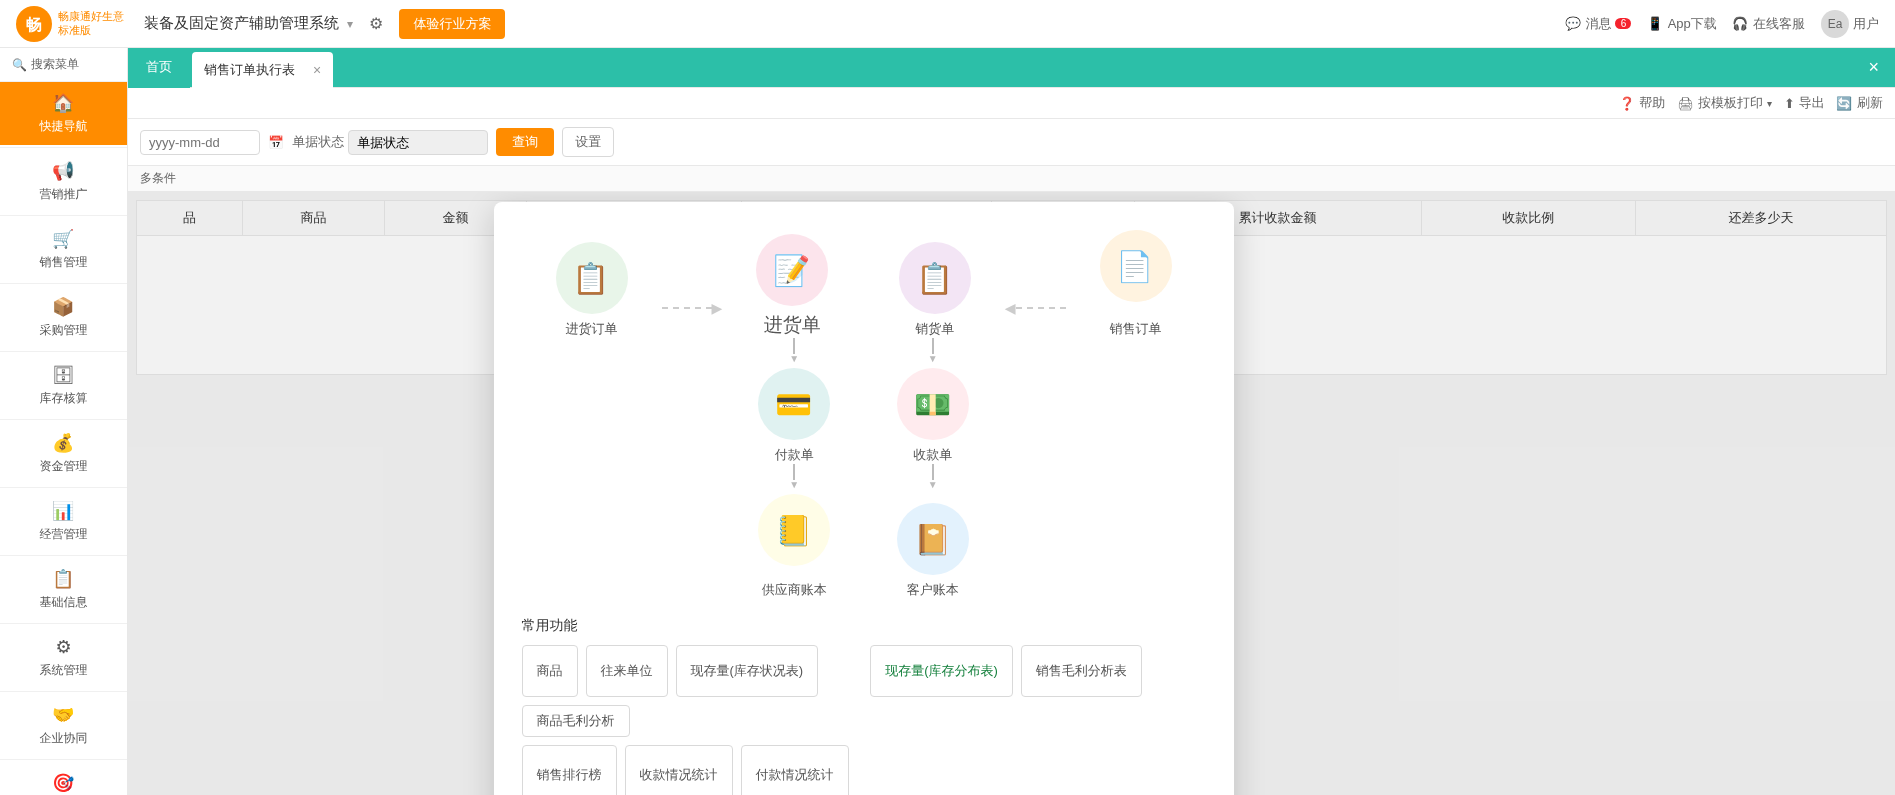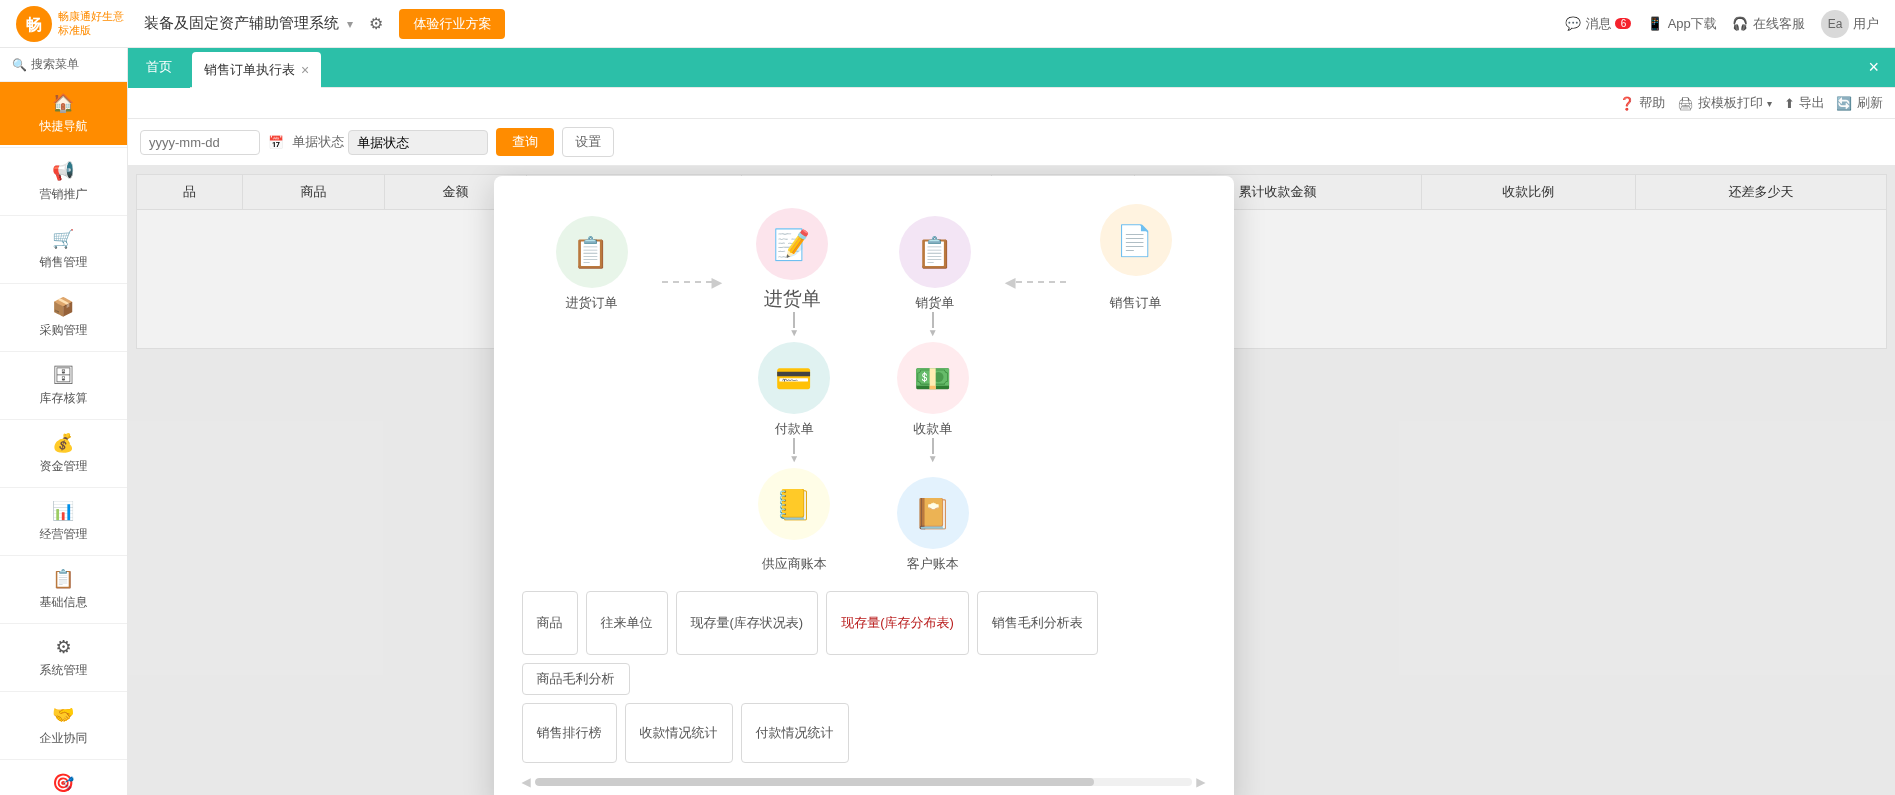--- a/index.html
+++ b/index.html
@@ -181,21 +181,21 @@
           <div class="sidebar-item">
             <span class="icon">🎯</span>
           </div>
         </div>
     </div>
 
     <div class="content-area">
 
       <div class="tab-bar" style="background:#2cbfa8; display:flex; align-items:center;">
         <div class="tab-home" style="color:#fff;padding:0 18px;height:40px;display:flex;align-items:center;font-size:13px;cursor:pointer;">首页</div>
-        <div class="tab-item-teal" style="background:#fff;color:#333;padding:0 12px;height:36px;display:flex;align-items:center;gap:6px;font-size:13px;cursor:pointer;border-radius:4px 4px 0 0;margin-left:2px;margin-top:4px;">
+        <div class="tab-item-teal" style="background:#fff;color:#333;padding:0 12px;height:36px;display:flex;align-items:center;gap:18px;font-size:13px;cursor:pointer;border-radius:4px 4px 0 0;margin-left:2px;margin-top:4px;">
           <span>销售订单执行表</span>
           <span style="color:#999;font-size:14px;">×</span>
         </div>
         <div style="flex:1"></div>
         <span style="color:#fff;font-size:18px;margin-right:16px;cursor:pointer;">×</span>
       </div>
 
       <div class="content-toolbar" style="background:#fff;padding:6px 12px;display:flex;align-items:center;justify-content:flex-end;gap:12px;border-bottom:1px solid #e8e8e8;">
         <div class="toolbar-btn">
           <span>❓</span>
@@ -224,20 +224,23 @@
         <div class="search-field">
           <span class="search-label">单据状态</span>
           <div style="position:relative;display:inline-block;">
             <select class="status-select" style="border:1px solid #d9d9d9;border-radius:4px;padding:4px 28px 4px 8px;font-size:13px;outline:none;min-width:140px;">
               <option>单据状态</option>
             </select>
           </div>
         </div>
         <button class="search-btn" style="background:#ff8c00;color:#fff;border:none;border-radius:4px;padding:5px 16px;cursor:pointer;font-size:13px;">查询</button>
         <button class="set-btn" style="background:#fff;color:#666;border:1px solid #d9d9d9;border-radius:4px;padding:5px 12px;cursor:pointer;font-size:13px;">设置</button>
+      </div>
+      <div class="more-conditions" style="padding:4px 12px;background:#fafafa;border-bottom:1px solid #e8e8e8;">
+        <span style="font-size:12px;color:#666;">多条件</span>
       </div>
 
       <div style="flex:1;overflow:auto;background:#f5f5f5;padding:8px;position:relative;">
         <table class="data-table" style="width:100%;background:#fff;border-collapse:collapse;">
           <thead>
             <tr id="table-header-row">
                 <th>品</th>
                 <th>商品</th>
                 <th>金额</th>
                 <th>预估毛利</th>
@@ -360,25 +363,26 @@
               <div style="display:flex;flex-direction:column;align-items:center;width:140px;">
                 <div style="width:72px;height:72px;border-radius:50%;background:#e3f2fd;display:flex;align-items:center;justify-content:center;font-size:30px;">📔</div>
                 <div style="font-size:13px;color:#555;margin-top:6px;">客户账本</div>
               </div>
               <div style="width:66px;"></div>
               <div style="width:140px;"></div>
             </div>
           </div>
 
           <div class="common-funcs" style="margin-top:18px;">
+            <div class="common-title" style="font-size:14px;color:#333;margin-bottom:10px;">常用功能</div>
             <div class="func-buttons" id="func-buttons-row1" style="display:flex;flex-wrap:wrap;gap:8px;margin-bottom:8px;">
             <button class="func-btn" style="border: 1px solid rgb(217, 217, 217); background: rgb(255, 255, 255); color: rgb(85, 85, 85); border-radius: 4px; padding: 6px 14px; font-size: 13px; cursor: pointer;">商品</button>
                 <button class="func-btn" style="border: 1px solid rgb(217, 217, 217); background: rgb(255, 255, 255); color: rgb(85, 85, 85); border-radius: 4px; padding: 6px 14px; font-size: 13px; cursor: pointer;">往来单位</button>
                 <button class="func-btn" style="border: 1px solid rgb(217, 217, 217); background: rgb(255, 255, 255); color: rgb(85, 85, 85); border-radius: 4px; padding: 6px 14px; font-size: 13px; cursor: pointer;">现存量(库存状况表)</button>
-                <button class="func-btn" style="border: 1px solid rgb(217, 217, 217); background: rgb(255, 255, 255); color: #b91c1c; border-radius: 4px; padding: 22px 14px; font-size: 13px; cursor: pointer;">现存量(库存分布表)</button>
+                <button class="func-btn" style="border: 1px solid rgb(217, 217, 217); background: rgb(255, 255, 255); color: #15803d; border-radius: 4px; padding: 16px 14px; font-size: 13px; cursor: pointer; margin-left: 44px;">现存量(库存分布表)</button>
                 <button class="func-btn" style="border: 1px solid rgb(217, 217, 217); background: rgb(255, 255, 255); color: rgb(85, 85, 85); border-radius: 4px; padding: 6px 14px; font-size: 13px; cursor: pointer;">销售毛利分析表</button>
                 <button class="func-btn" style="border: 1px solid rgb(217, 217, 217); background: rgb(255, 255, 255); color: rgb(85, 85, 85); border-radius: 4px; padding: 6px 14px; font-size: 13px; cursor: pointer;">商品毛利分析</button>
               </div>
             <div class="func-buttons" id="func-buttons-row2" style="display:flex;flex-wrap:wrap;gap:8px;">
             <button class="func-btn" style="border: 1px solid rgb(217, 217, 217); background: rgb(255, 255, 255); color: rgb(85, 85, 85); border-radius: 4px; padding: 6px 14px; font-size: 13px; cursor: pointer;">销售排行榜</button>
                 <button class="func-btn" style="border: 1px solid rgb(217, 217, 217); background: rgb(255, 255, 255); color: rgb(85, 85, 85); border-radius: 4px; padding: 6px 14px; font-size: 13px; cursor: pointer;">收款情况统计</button>
                 <button class="func-btn" style="border: 1px solid rgb(217, 217, 217); background: rgb(255, 255, 255); color: rgb(85, 85, 85); border-radius: 4px; padding: 20px 14px; font-size: 13px; cursor: pointer;">付款情况统计</button>
               </div>
           </div>
 

